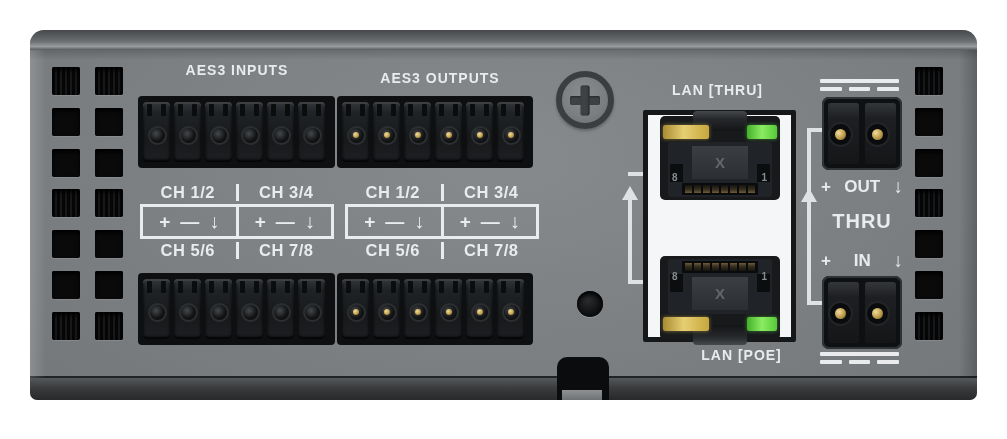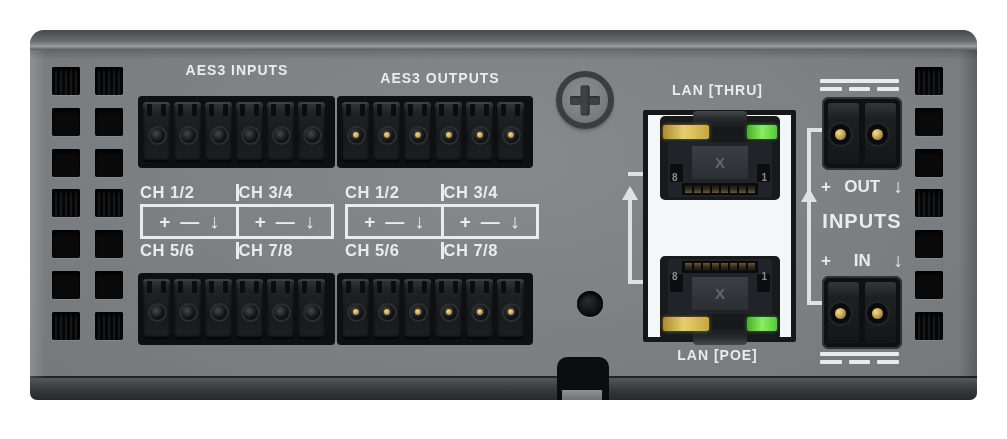--- a/index.html
+++ b/index.html
@@ -37,21 +37,21 @@
   .pin::before{content:"";position:absolute;left:4px;top:2px;width:5px;height:12px;background:#0b0c0d;border-radius:1px;}
   .pin::after{content:"";position:absolute;right:4px;top:2px;width:5px;height:12px;background:#0b0c0d;border-radius:1px;}
   .pin .hole{position:absolute;left:50%;top:24px;width:15px;height:15px;margin-left:-9px;border-radius:50%;
        background:radial-gradient(circle at 40% 38%,#45484b 0%,#131415 55%,#060707 100%);
        border:2px solid #2c2f32;}
   .pinrow.gold .hole::after{content:"";position:absolute;left:4px;top:4px;width:6px;height:6px;border-radius:50%;
        background:radial-gradient(circle at 35% 35%,#f2dd9c,#c2a050 55%,#705a28);}
   
   .legend{position:absolute;width:194px;color:#e9ebec;font-weight:bold;}
   .legend-row{display:flex;align-items:center;height:17px;font-size:16.5px;letter-spacing:.5px;margin:2px 0;}
-  .legend-row .chlabel{flex:1;}
+  .legend-row .chlabel{flex:1;text-align:center;}
   .vbar{width:3px;height:17px;background:#e9ebec;}
   .legend-box{display:flex;border:3px solid #e9ebec;height:29px;margin:3px 0;}
   .legend-box .cell{flex:1;display:flex;align-items:center;justify-content:center;gap:10px;
         font-size:19px;}
   .legend-box .boxbar{width:3px;background:#e9ebec;}
   .sym-arrow{font-size:20px;}
   
   .screw{position:absolute;left:526px;top:41px;width:58px;height:58px;border-radius:50%;box-sizing:border-box;
          border:6px solid #3b3e41;background:radial-gradient(circle at 45% 38%,#8a8d90 0%,#7b7e81 60%,#6b6e71 100%);
          box-shadow:0 2px 3px rgba(0,0,0,.25);}
@@ -342,21 +342,21 @@
             <span></span>
             <span></span>
             <span></span>
             <span></span>
             <span></span>
             <span></span>
           </div>
       </div>
     </div>
 
-    <div class="lbl h-label" style="left:600px;top:317px;width:175px;">LAN [POE]</div>
+    <div class="lbl h-label" style="left:624px;top:317px;width:175px;">LAN [POE]</div>
 
     <div>
       <div class="bk" style="left:777px;top:98px;width:15px;height:4px;"></div>
       <div class="bk" style="left:777px;top:102px;width:4px;height:171px;"></div>
       <div class="arrow-up" style="left:771px;top:158px;"></div>
       <div class="bk" style="left:777px;top:271px;width:15px;height:4px;"></div>
     </div>
 
     <div class="dcsym" style="left:790px;top:49px;">
       <div class="solid"></div>
@@ -375,21 +375,21 @@
           <span class="ppin"></span>
         </div>
     </div>
 
     <div class="pwrrow" style="left:791px;top:146px;width:82px;">
       <span>+</span>
       <span>OUT</span>
       <span class="dn">↓</span>
     </div>
 
-    <div class="lbl" style="left:782px;top:180px;width:100px;font-size:20px;letter-spacing:1px;">INPUTS</div>
+    <div class="lbl" style="left:782px;top:180px;width:100px;font-size:20px;letter-spacing:1px;">THRU</div>
 
     <div class="pwrrow" style="left:791px;top:220px;width:82px;">
       <span>+</span>
       <span>IN</span>
       <span class="dn">↓</span>
     </div>
 
     <div class="pwrblock" style="left:792px;top:246px;">
       <div class="slot">
           <span class="ppin"></span>

